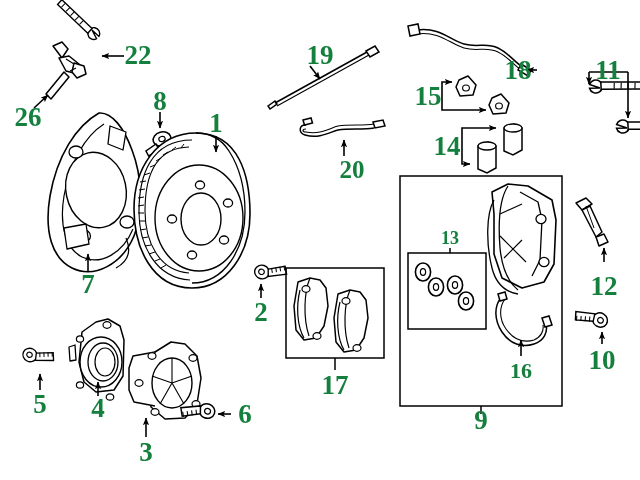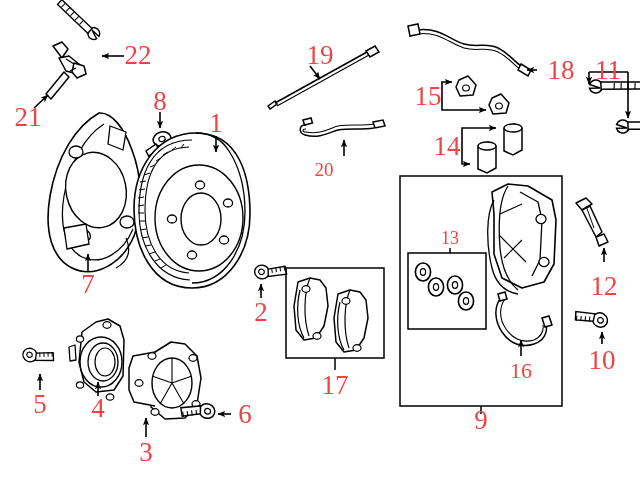--- a/index.html
+++ b/index.html
@@ -1,21 +1,21 @@
 <!DOCTYPE html>
 <html><head>
 <meta charset="utf-8">
 <style>
   html,body{margin:0;padding:0;background:#fff;}
   body{width:640px;height:480px;overflow:hidden;
        font-family:"Liberation Serif",serif;color:#000;}
   #stage{position:relative;width:640px;height:480px;background:#fff;}
   #art{position:absolute;left:0;top:0;width:640px;height:480px;}
   .lbl{position:absolute;font-family:"Liberation Serif",serif;
-       font-weight:400;color:#ef4444;line-height:1;white-space:nowrap;
+       font-weight:700;color:#15803d;line-height:1;white-space:nowrap;
        transform:translate(-50%,-50%);}
 </style>
 </head>
 <body>
 
 <div id="stage">
 
   <svg id="art" viewBox="0 0 640 480">
     <defs>
       <marker id="arw" markerWidth="9" markerHeight="9" refX="7.2" refY="3.1" orient="auto" markerUnits="userSpaceOnUse">
@@ -315,19 +315,19 @@
   <div class="lbl" style="left:160px;top:101px;font-size:27px;">8</div>
   <div class="lbl" style="left:481px;top:420px;font-size:27px;">9</div>
   <div class="lbl" style="left:602px;top:360px;font-size:27px;">10</div>
   <div class="lbl" style="left:608px;top:70px;font-size:27px;">11</div>
   <div class="lbl" style="left:604px;top:286px;font-size:27px;">12</div>
   <div class="lbl" style="left:450px;top:238px;font-size:18px;">13</div>
   <div class="lbl" style="left:447px;top:146px;font-size:27px;">14</div>
   <div class="lbl" style="left:428px;top:96px;font-size:27px;">15</div>
   <div class="lbl" style="left:521px;top:371px;font-size:22px;">16</div>
   <div class="lbl" style="left:335px;top:385px;font-size:27px;">17</div>
-  <div class="lbl" style="left:561px;top:70px;font-size:27px;">18</div>
+  <div class="lbl" style="left:518px;top:70px;font-size:27px;">18</div>
   <div class="lbl" style="left:305px;top:55px;font-size:27px;margin-left:15px;">19</div>
-  <div class="lbl" style="left:324px;top:169px;font-size:19px;">20</div>
-  <div class="lbl" style="left:28px;top:117px;font-size:27px;">21</div>
+  <div class="lbl" style="left:352px;top:169px;font-size:25px;">20</div>
+  <div class="lbl" style="left:28px;top:117px;font-size:27px;">26</div>
   <div class="lbl" style="left:138px;top:55px;font-size:27px;">22</div>
 
 </div>
 
 </body></html>

